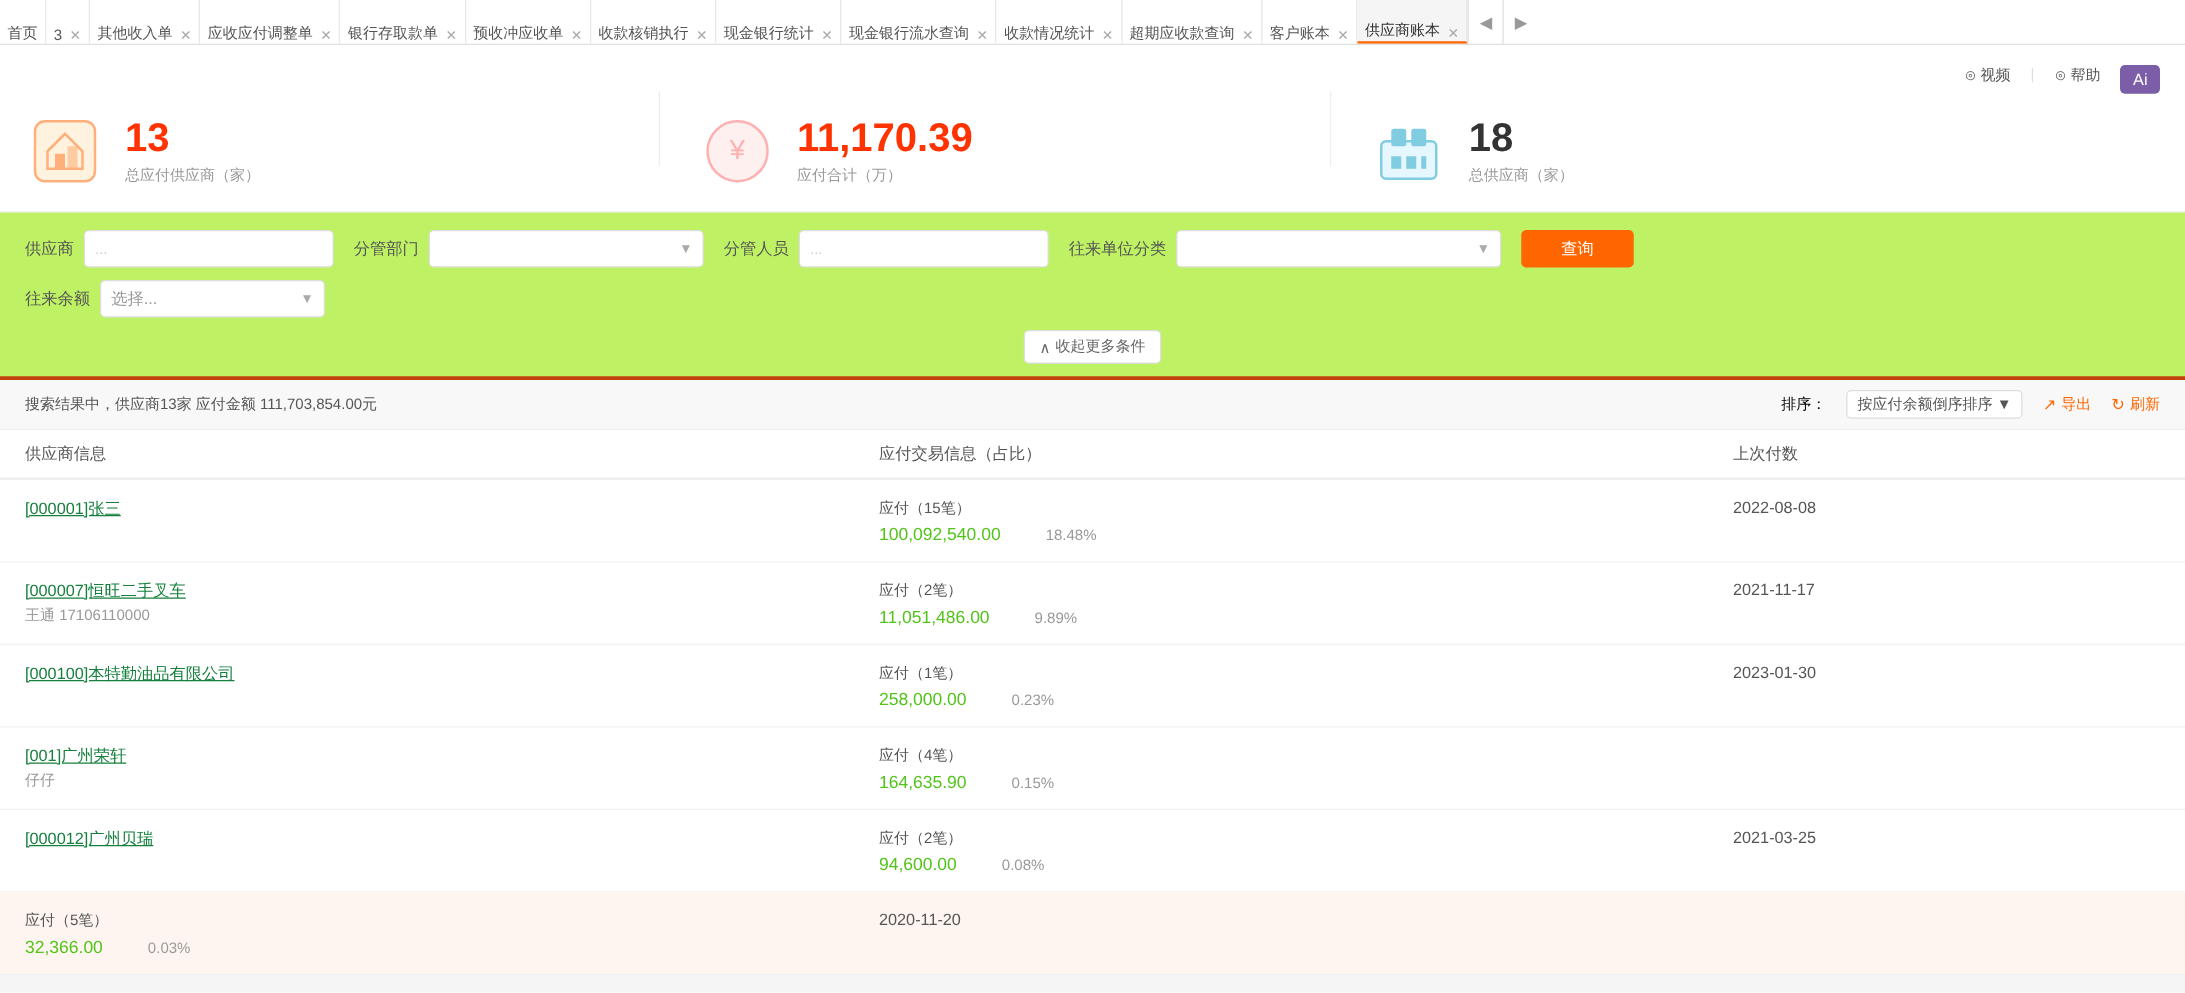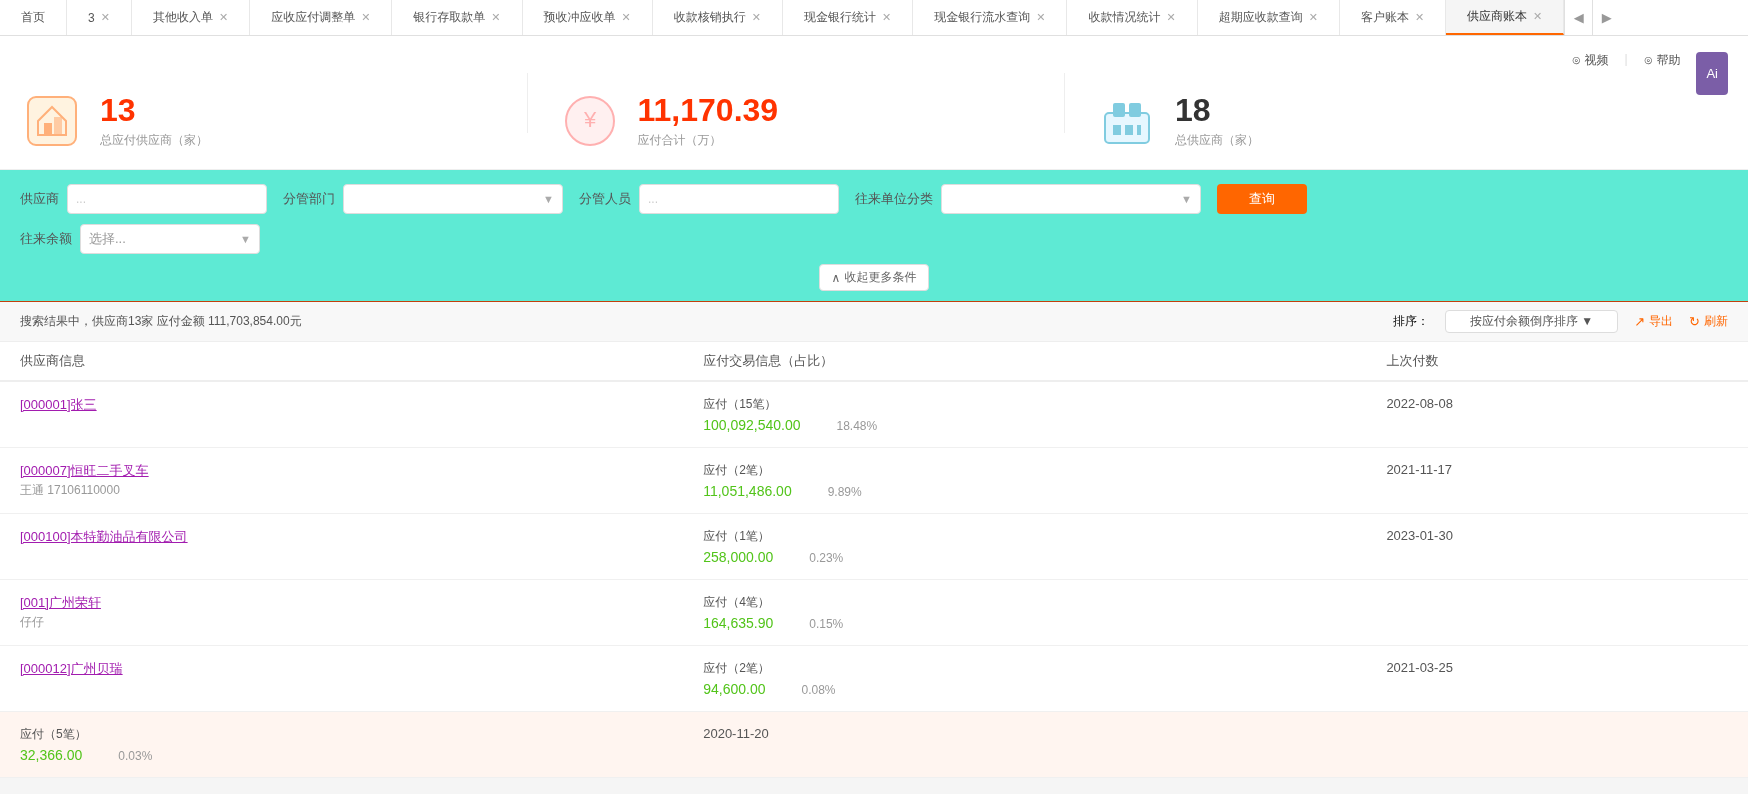--- a/index.html
+++ b/index.html
@@ -1,62 +1,62 @@
 <!DOCTYPE html>
 <html><head>
   <meta charset="utf-8">
   <style>
     * { box-sizing: border-box; margin: 0; padding: 0; }
     body { font-family: 'Microsoft YaHei', Arial, sans-serif; font-size: 13px; background: #f5f5f5; color: #333; overflow-x: hidden; }
 
     
     .top-nav { display: flex; align-items: center; background: #fff; border-bottom: 1px solid #e0e0e0; height: 36px; overflow: hidden; }
-    .nav-tab { display: flex; align-items: center; padding: 0 21px; height: 100%; border-right: 1px solid #e8e8e8; font-size: 12px; color: #555; cursor: pointer; white-space: nowrap; flex-shrink: 0; }
+    .nav-tab { display: flex; align-items: flex-end; padding: 0 6px; height: 100%; border-right: 1px solid #e8e8e8; font-size: 12px; color: #555; cursor: pointer; white-space: nowrap; flex-shrink: 0; }
     .nav-tab.active { color: #333; background: #f5f5f5; border-bottom: 2px solid #ff6600; }
     .nav-tab .close-btn { margin-left: 6px; color: #aaa; font-size: 11px; cursor: pointer; }
     .nav-arrow { width: 28px; display: flex; align-items: center; justify-content: center; border-left: 1px solid #e0e0e0; cursor: pointer; height: 100%; flex-shrink: 0; color: #999; }
     .nav-arrow:last-child { border-right: none; }
 
     
     .summary-bar { display: flex; align-items: center; background: #fff; padding: 16px 20px; border-bottom: 1px solid #eee; }
     .summary-card { display: flex; align-items: center; gap: 16px; flex: 1; margin-top: 37px; }
     .card-icon { width: 64px; height: 64px; display: flex; align-items: center; justify-content: center; font-size: 40px; }
     .card-icon.orange { color: #ffb07a; }
     .card-icon.pink { color: #ffb0b0; }
     .card-icon.blue { color: #80cce0; }
     .card-content .number { font-size: 32px; font-weight: bold; color: #ff3300; line-height: 1.1; }
     .card-content .label { font-size: 12px; color: #999; margin-top: 4px; }
     .card-divider { width: 1px; background: #eee; height: 60px; margin: 0 30px; }
     .top-right-links { margin-left: auto; display: flex; gap: 16px; font-size: 12px; color: #666; align-self: flex-start; }
     .top-right-links span { cursor: pointer; color: #555; }
 
     
-    .filter-bar { background: #5eead4; padding: 14px 20px 10px 20px; border-bottom: 1px solid #c2410c; }
+    .filter-bar { background: #bef264; padding: 14px 20px 10px 20px; border-bottom: 3px solid #c2410c; }
     .filter-row { display: flex; align-items: center; gap: 16px; margin-bottom: 10px; flex-wrap: wrap; }
     .filter-item { display: flex; align-items: center; gap: 8px; }
     .filter-label { font-size: 13px; color: #555; white-space: nowrap; }
     .filter-input { width: 180px; height: 30px; border: 1px solid #ddd; border-radius: 4px; padding: 0 8px; font-size: 13px; color: #ccc; display: flex; align-items: center; justify-content: space-between; cursor: pointer; background: #fff; }
     .filter-input span { color: #ccc; font-size: 12px; }
     .filter-select { width: 200px; height: 30px; border: 1px solid #ddd; border-radius: 4px; padding: 0 8px; font-size: 13px; background: #fff; display: flex; align-items: center; justify-content: space-between; cursor: pointer; }
     .filter-select span { color: #ccc; }
     .btn-query { background: #ff6600; color: #fff; border: none; padding: 6px 32px; border-radius: 4px; font-size: 13px; cursor: pointer; height: 30px; }
     .collapse-btn { display: flex; align-items: center; justify-content: center; gap: 4px; color: #666; font-size: 12px; cursor: pointer; padding: 4px 12px; border: 1px solid #ddd; border-radius: 4px; background: #fff; margin: 0 auto; width: fit-content; }
 
     
     .results-bar { display: flex; align-items: center; justify-content: space-between; padding: 8px 20px; background: #f8f8f8; border-bottom: 1px solid #eee; font-size: 12px; color: #555; }
     .results-right { display: flex; align-items: center; gap: 16px; }
-    .sort-select { font-size: 12px; color: #555; border: 1px solid #ddd; border-radius: 4px; padding: 2px 24px; background: #fff; cursor: pointer; }
+    .sort-select { font-size: 12px; color: #555; border: 1px solid #ddd; border-radius: 4px; padding: 2px 8px; background: #fff; cursor: pointer; }
     .action-btn { display: flex; align-items: center; gap: 4px; color: #ff6600; cursor: pointer; font-size: 12px; }
 
     
     .data-table { background: #fff; margin: 0; }
     .table-header { display: grid; grid-template-columns: 2fr 2fr 1fr; padding: 10px 20px; border-bottom: 2px solid #eee; font-size: 13px; color: #555; font-weight: 500; }
     .table-row { display: grid; grid-template-columns: 2fr 2fr 1fr; padding: 14px 20px; border-bottom: 1px solid #f0f0f0; }
     .table-row.highlighted { background: #fff5f0; }
-    .supplier-name { color: #a21caf; cursor: pointer; font-size: 13px; text-decoration: underline; }
+    .supplier-name { color: #15803d; cursor: pointer; font-size: 13px; text-decoration: underline; }
     .supplier-sub { color: #999; font-size: 12px; margin-top: 2px; }
     .txn-label { font-size: 12px; color: #555; margin-bottom: 4px; }
     .txn-amount { color: #52c41a; font-size: 14px; font-weight: 500; cursor: pointer; }
     .txn-percent { color: #999; font-size: 12px; margin-left: 20px; }
     .txn-row { display: flex; align-items: baseline; gap: 16px; }
     .last-pay { font-size: 13px; color: #555; }
 
     
     ::-webkit-scrollbar { width: 6px; height: 6px; }
     ::-webkit-scrollbar-thumb { background: #ccc; border-radius: 3px; }
@@ -163,21 +163,21 @@
     <div class="card-content">
       <div class="number" style="color:#333; font-size:32px; font-weight:bold;">18</div>
       <div class="label">总供应商（家）</div>
     </div>
   </div>
   <div class="top-right-links">
     <span>⊙ <span>视频</span></span>
     <span style="color:#ddd;">|</span>
     <span>⊙ <span>帮助</span></span>
 
-    <span style="background:#7b5ea7;color:#fff;padding:14px 10px;border-radius:4px;font-size:13px;cursor:pointer;">Ai</span>
+    <span style="background:#7b5ea7;color:#fff;padding:4px 10px;border-radius:4px;font-size:13px;cursor:pointer;">Ai</span>
   </div>
 </div>
 
 <div class="filter-bar">
   <div class="filter-row">
     <div class="filter-item">
       <span class="filter-label">供应商</span>
       <div class="filter-input" style="width:200px;">
         <span>...</span>
       </div>

